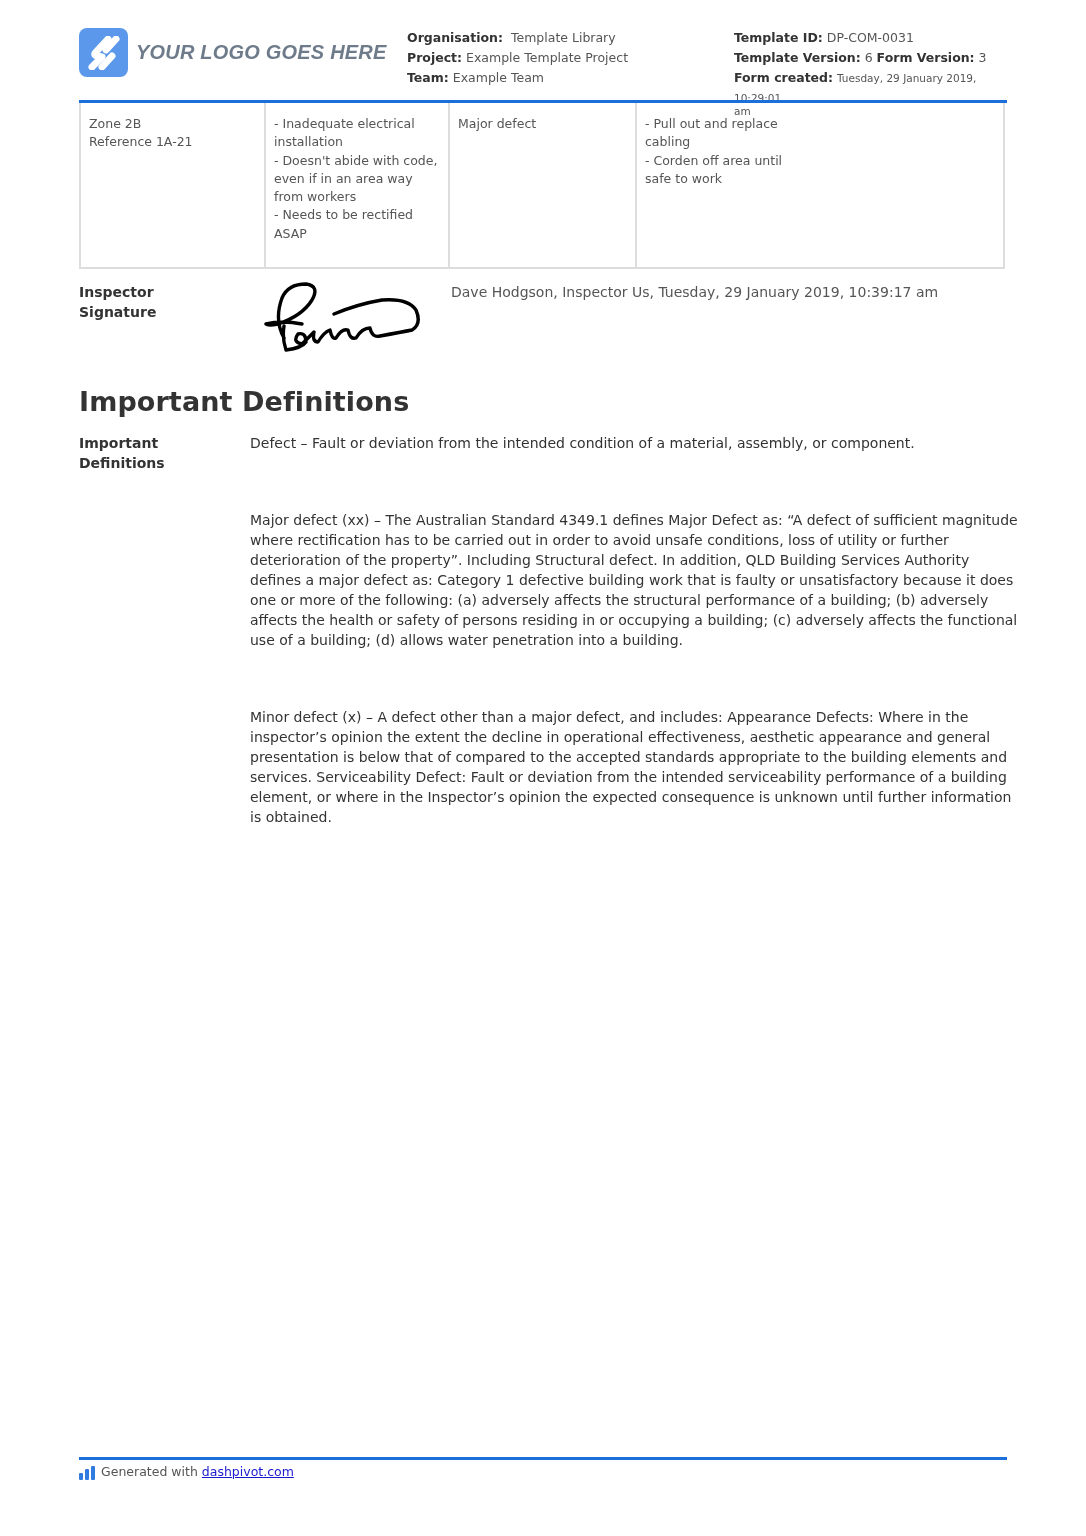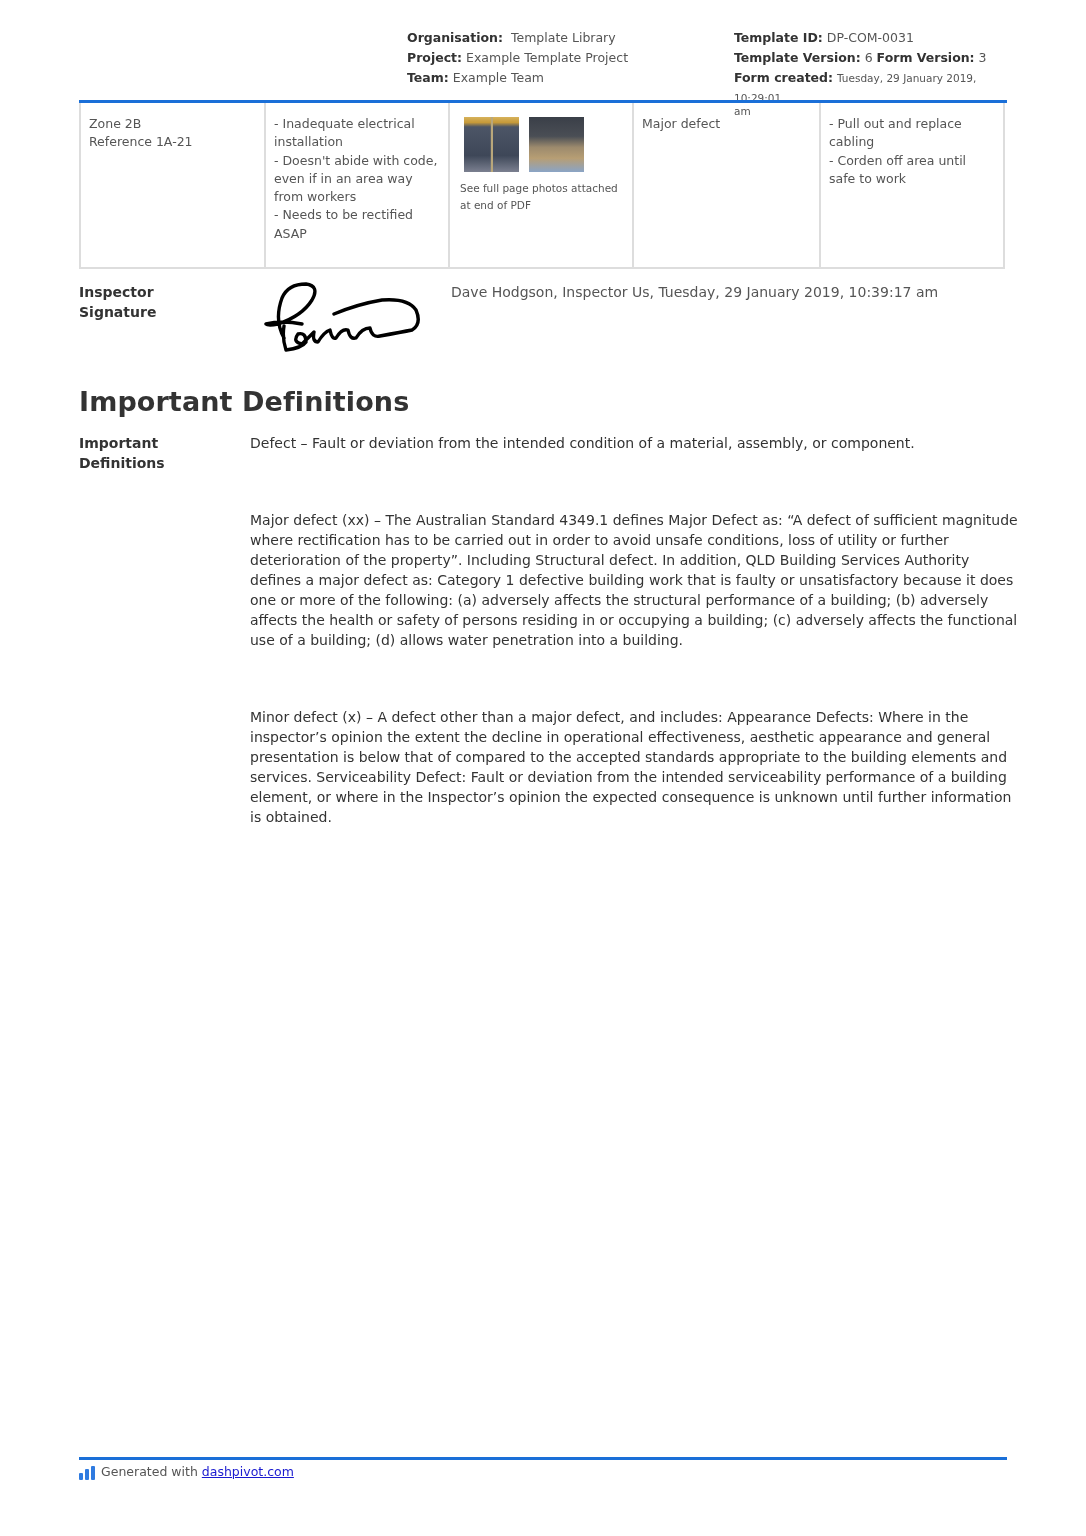--- a/index.html
+++ b/index.html
@@ -74,20 +74,30 @@
     .bars span { width: 4px; background: #2f7be0; border-radius: 1px; }
     .f-mid { position: absolute; left: 328px; top: 0; }
     .f-right { position: absolute; left: 655px; top: 0; }
   </style>
 </head>
 <body>
 
 <div class="page">
 
   <div class="header">
+    <div class="logo">
+      <div class="logo-mark">
+        <svg width="32" height="34" viewBox="0 0 32 34">
+          <path d="M20 3 L8 16 Q5 19 9 20 L14 21 L4 31" fill="none" stroke="#ffffff" stroke-width="7" stroke-linecap="round" stroke-linejoin="round"></path>
+          <path d="M28 3 L18 14" fill="none" stroke="#ffffff" stroke-width="7" stroke-linecap="round"></path>
+          <path d="M14 31 L24 20" fill="none" stroke="#ffffff" stroke-width="7" stroke-linecap="round"></path>
+        </svg>
+      </div>
+      <span class="logo-text">YOUR LOGO GOES HERE</span>
+    </div>
 
     <div class="hcol hcol-mid">
       <div>
         <b>Organisation:</b>&nbsp;
         <span>Template Library</span>
       </div>
       <div>
         <b>Project:</b>
         <span>Example Template Project</span>
       </div>
@@ -121,27 +131,20 @@
   <div class="item-table">
     <div class="cell c1">
       <div>Zone 2B</div>
       <div>Reference 1A-21</div>
     </div>
     <div class="cell c2">
       <div>- Inadequate electrical installation</div>
       <div>- Doesn't abide with code, even if in an area way from workers</div>
       <div>- Needs to be rectified ASAP</div>
     </div>
-    <div class="cell c3">
-      <div class="photos">
-        <div class="photo photo-1" title="photo of electrical cabling on fence"></div>
-        <div class="photo photo-2" title="photo of cabling over ground area"></div>
-      </div>
-      <div class="photo-caption">See full page photos attached at end of PDF</div>
-    </div>
     <div class="cell c4">
       <div>Major defect</div>
     </div>
     <div class="cell c5">
       <div>- Pull out and replace cabling</div>
       <div>- Corden off area until safe to work</div>
     </div>
   </div>
 
   <div class="sig-label" style="width:110px;">

